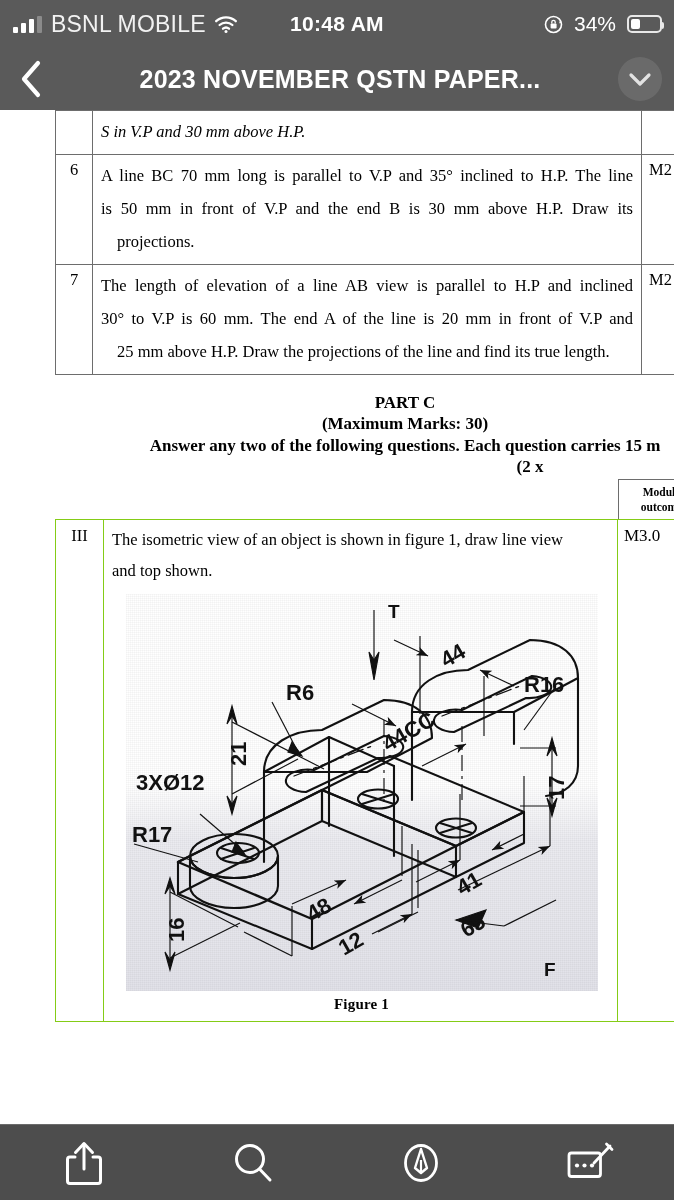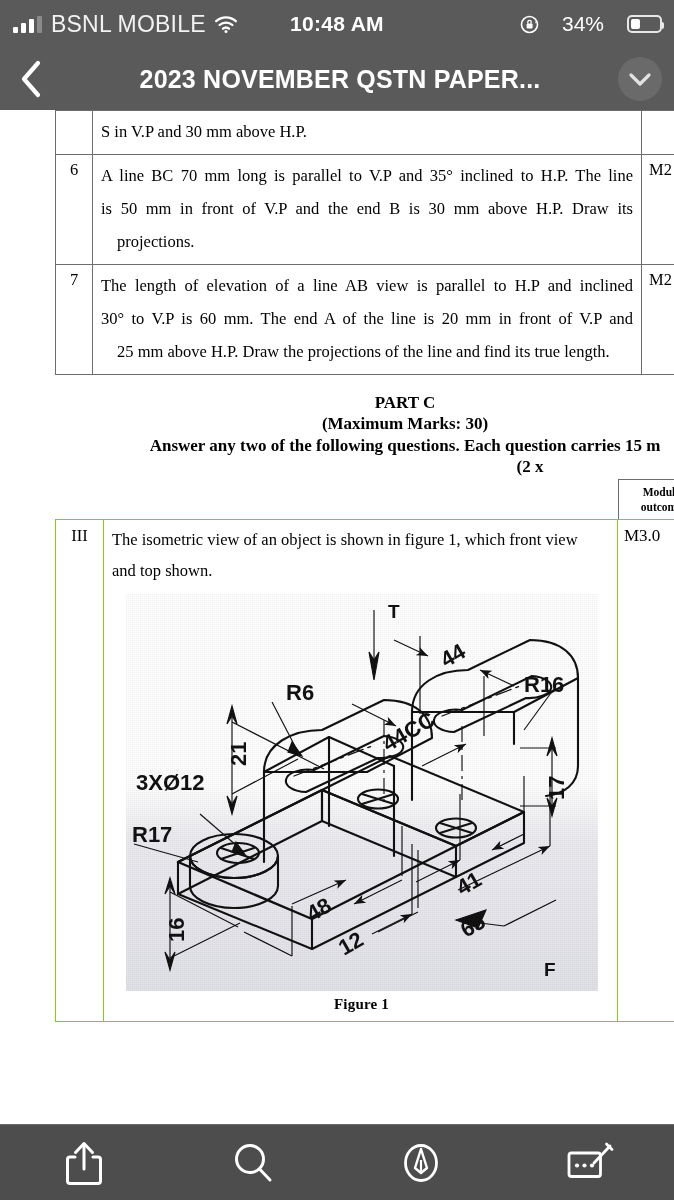--- a/index.html
+++ b/index.html
@@ -24,21 +24,21 @@
   .signal i:nth-child(2){ height:10px; }
   .signal i:nth-child(3){ height:14px; }
   .signal i:nth-child(4){ height:17px; background:#8b8b8b; }
   .carrier { font-size:23px; letter-spacing:.2px; color:#f2f2f2; }
   .wifi { position:relative; width:22px; height:17px; }
   .sb-center {
     position:absolute; left:0; right:0; text-align:center;
     font-size:21px; font-weight:600; color:#fff; letter-spacing:.3px;
   }
   .sb-right {
-    position:absolute; right:12px; display:flex; align-items:center; gap:23px;
+    position:absolute; right:12px; display:flex; align-items:center; gap:11px;
   }
   .rotlock { width:19px; height:19px; }
   .batt-pct { font-size:21px; color:#fff; }
   .battery {
     position:relative; width:35px; height:18px;
     border:2px solid #e8e8e8; border-radius:5px;
     display:flex; align-items:center; padding:2px;
   }
   .battery::after{
     content:""; position:absolute; right:-4px; top:5px;
@@ -79,21 +79,21 @@
   table.qtable { border-collapse:collapse; width:645px; table-layout:fixed; }
   table.qtable td { border:1px solid #6d6d6d; vertical-align:top; }
   .col-no { width:37px; text-align:center; font-size:16.5px; padding-top:5px; }
   .col-body { padding:4px 8px 6px 8px; }
   .col-mod { width:58px; font-size:16.5px; padding:5px 0 0 7px; }
   .qline {
     font-size:16.5px; line-height:33px; text-align:justify;
     text-align-last:justify; white-space:nowrap;
   }
   .qline.last { text-align-last:left;margin-left:16px; }
-  .qline.plain { text-align:left; text-align-last:left; }
+  .qline.plain { text-align:left; text-align-last:left;font-style:italic; }
 
   
   .partc { text-align:center; margin-top:18px; }
   .partc .t1 { font-size:17px; font-weight:700; }
   .partc .t2 { font-size:17px; font-weight:700; margin-top:1px; }
   .partc .t3 { font-size:17px; font-weight:700; margin-top:2px; }
   .partc .t4 { font-size:17px; font-weight:700; margin-top:1px; padding-left:250px; }
 
   .modhead {
     width:645px; display:flex; justify-content:flex-end; margin-top:2px;
@@ -243,21 +243,21 @@
           <div>Modul</div>
           <div>outcom</div>
         </div>
       </div>
 
       <table class="fig-table">
         <tbody>
             <tr>
           <td class="fig-no">III</td>
           <td class="fig-body">
-            <div class="fig-text">The isometric view of an object is shown in figure 1, which front view</div>
+            <div class="fig-text">The isometric view of an object is shown in figure 1, draw line view</div>
             <div class="fig-text">and top shown.</div>
 
             <div class="drawing-wrap">
               <div class="scan"></div>
               <svg viewBox="0 0 472 397">
                 <defs>
                   <marker id="ar" markerWidth="11" markerHeight="9" refX="10" refY="4.5" orient="auto">
                     <path d="M0,0.6 L10,4.5 L0,8.4 L2.6,4.5 z" fill="#111"></path>
                   </marker>
                 </defs>

